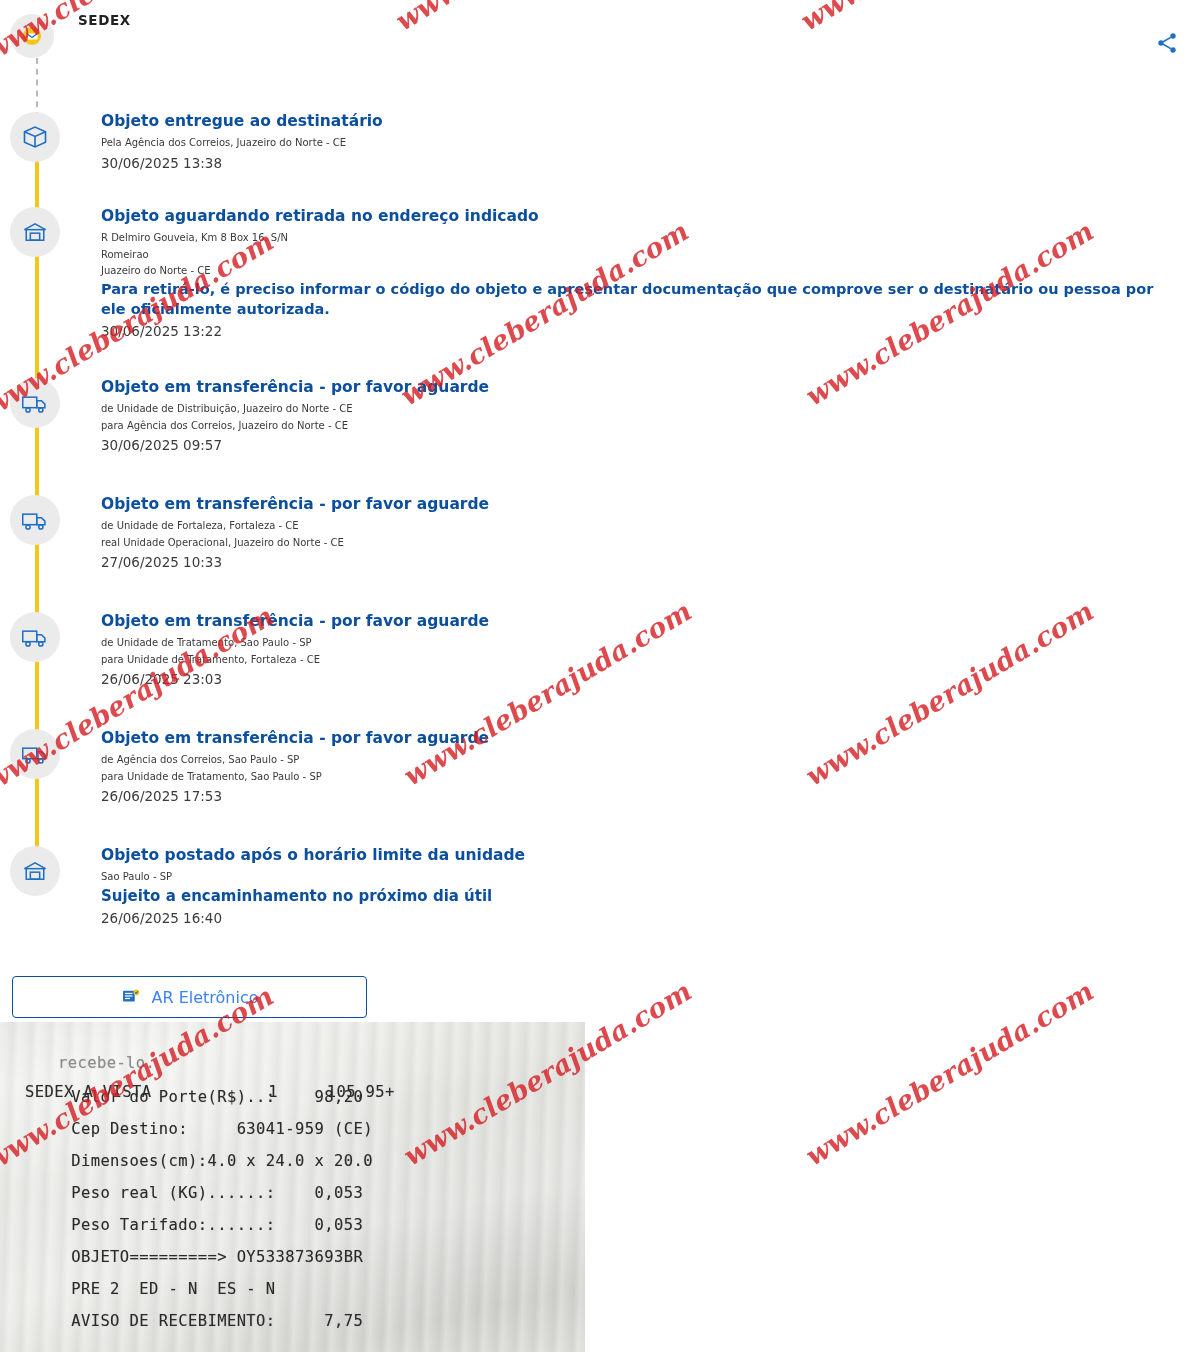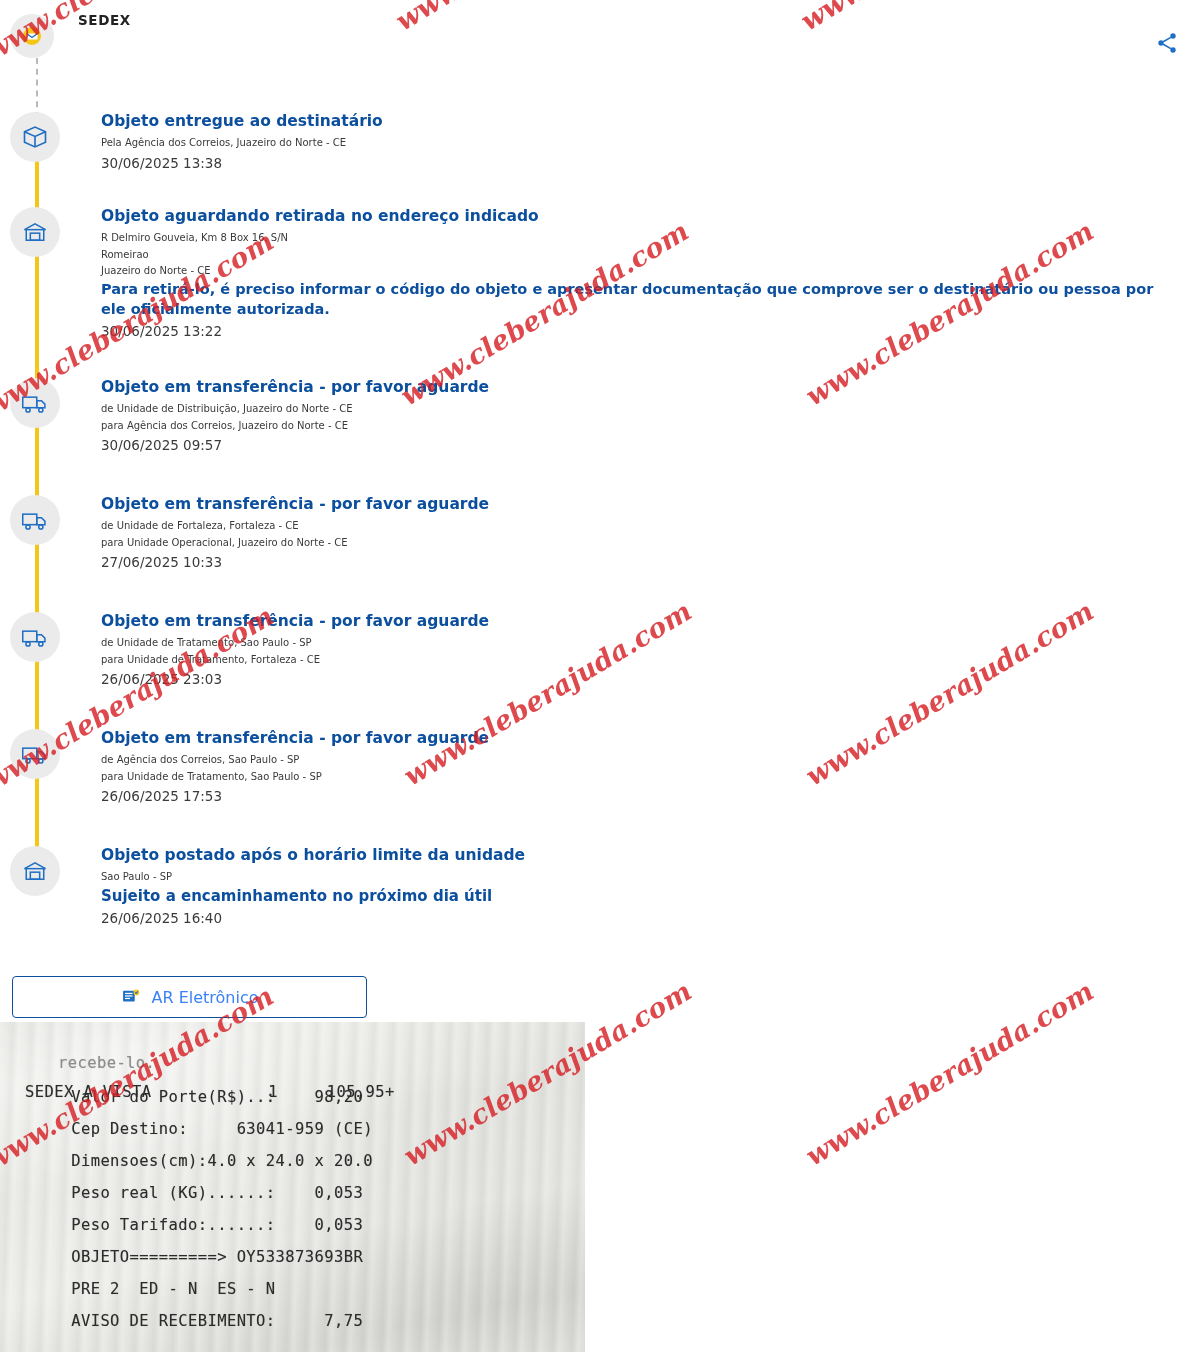--- a/index.html
+++ b/index.html
@@ -260,21 +260,21 @@
     <div class="ev-icon">
       <svg width="28" height="28" viewBox="0 0 24 24" fill="none" stroke="#1f6fc4" stroke-width="1.3">
         <rect x="1.5" y="7" width="12" height="9"></rect>
         <path d="M13.5 10h4l3 3v3h-7z"></path>
         <circle cx="6" cy="18" r="1.8"></circle>
         <circle cx="17" cy="18" r="1.8"></circle>
       </svg>
     </div>
     <div class="ev-title">Objeto em transferência - por favor aguarde</div>
     <div class="ev-line">de Unidade de Fortaleza, Fortaleza - CE</div>
-    <div class="ev-line">para Unidade Operacional, Juazeiro do Norte - CE</div>
+    <div class="ev-line">real Unidade Operacional, Juazeiro do Norte - CE</div>
     <div class="ev-date">27/06/2025 10:33</div>
   </div>
 
   <div class="event" style="position:absolute; left:0; top:612px; width:1180px;">
     <div class="ev-icon">
       <svg width="28" height="28" viewBox="0 0 24 24" fill="none" stroke="#1f6fc4" stroke-width="1.3">
         <rect x="1.5" y="7" width="12" height="9"></rect>
         <path d="M13.5 10h4l3 3v3h-7z"></path>
         <circle cx="6" cy="18" r="1.8"></circle>
         <circle cx="17" cy="18" r="1.8"></circle>

